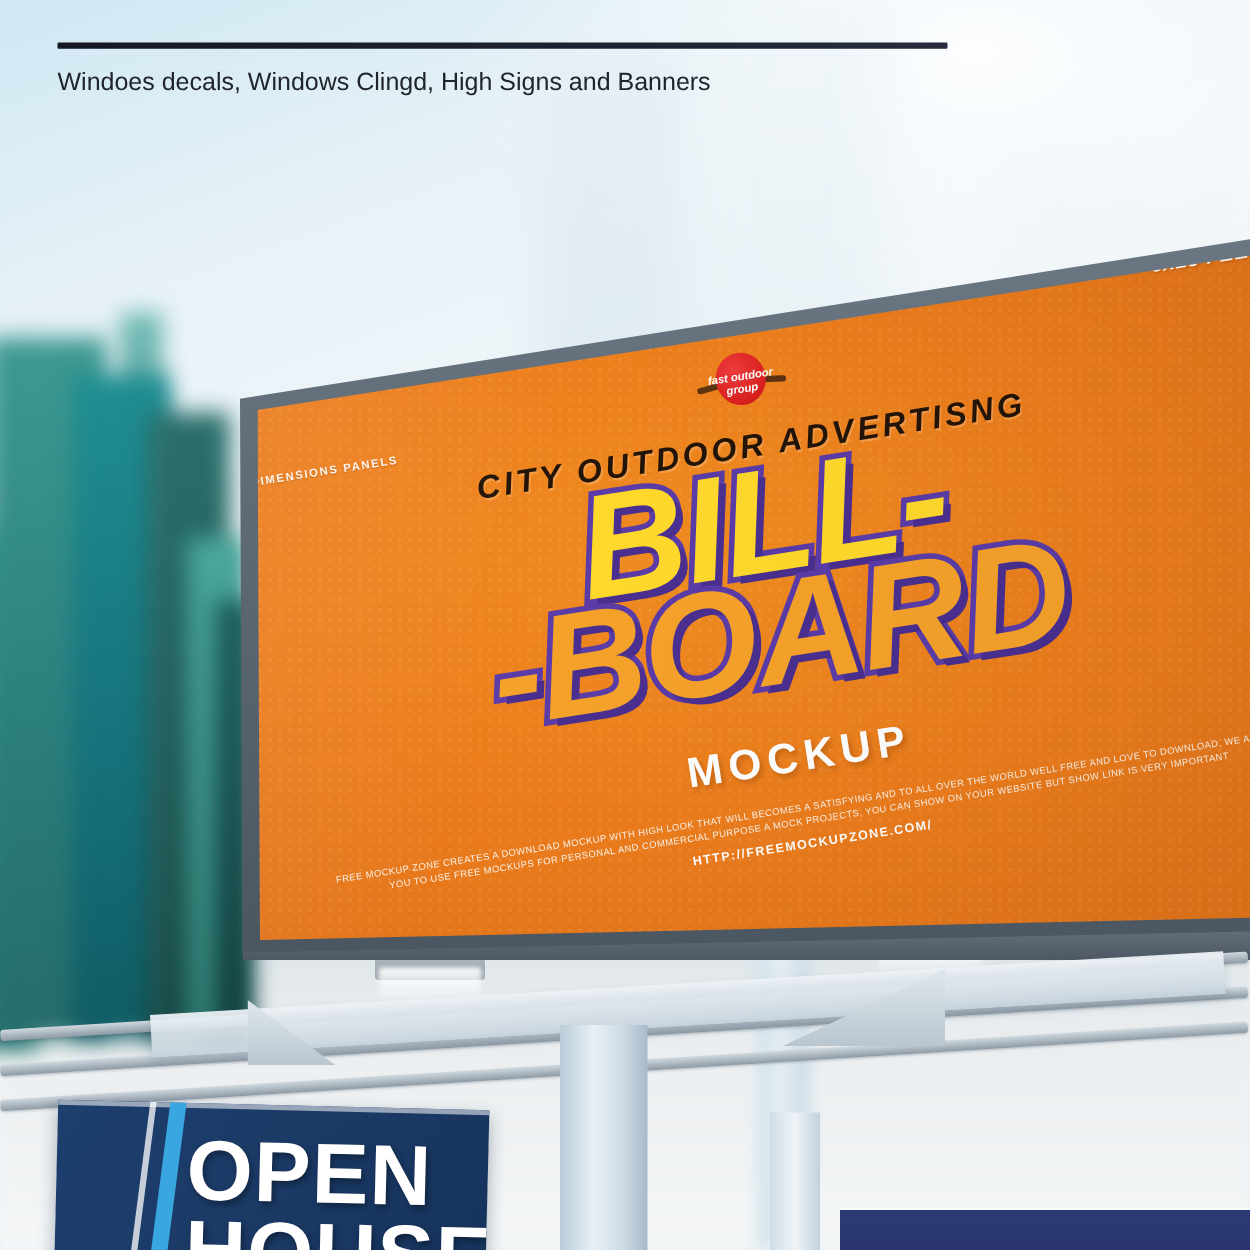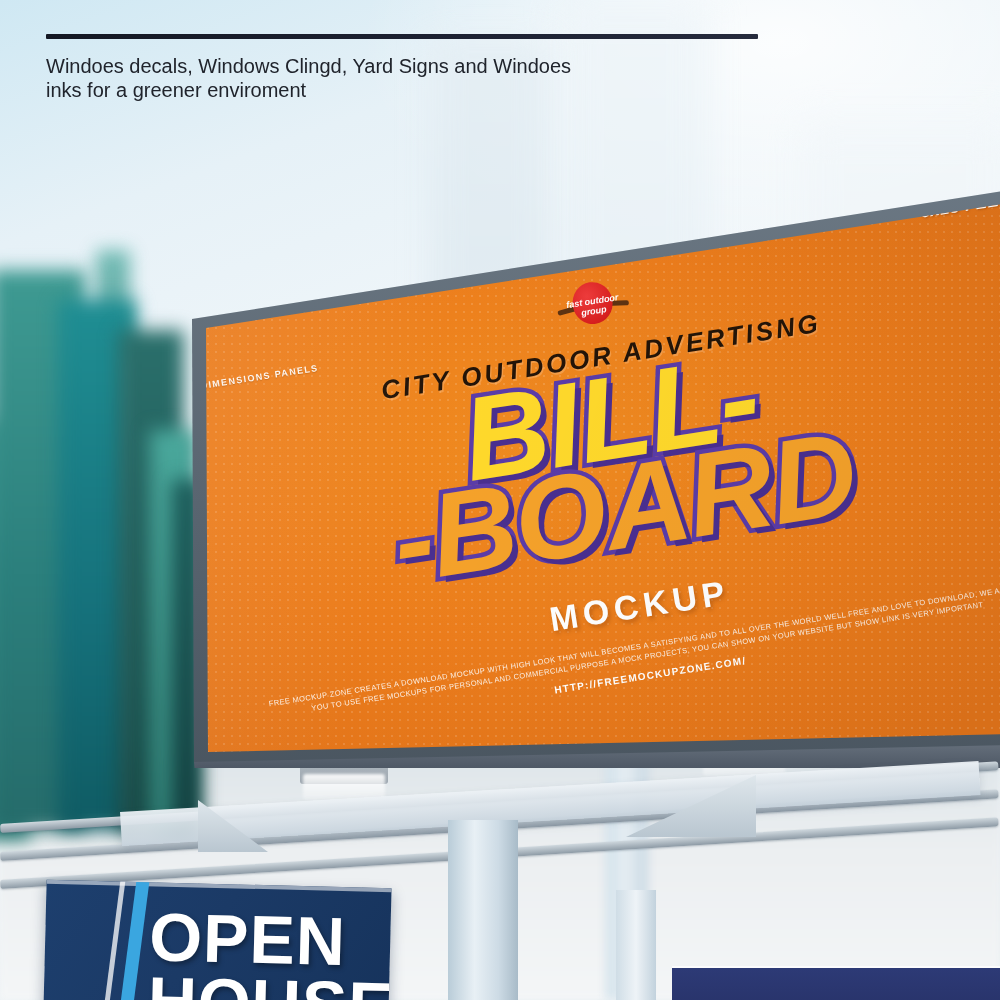--- a/index.html
+++ b/index.html
@@ -246,22 +246,21 @@
   <div class="bld b1"></div>
   <div class="bld b2"></div>
   <div class="bld b3"></div>
   <div class="bld b5"></div>
   <div class="bld b6"></div>
   <div class="pole-far"></div>
 
   <div class="hdr">
     <div class="hdr-rule"></div>
     <div class="hdr-body">
-      <div>Windoes decals, Windows Clingd, Yard Signs and Windoes</div>
-      <div>inks for a greener enviroment</div>
+      <div>Windoes decals, Windows Clingd, High Signs and Banners</div>
     </div>
   </div>
 
   <div class="lamp l1">
     <div class="arm" style="left:16px;top:0;"></div>
     <div class="hood" style="left:0;top:26px;"></div>
     <div class="glow" style="left:3px;top:62px;"></div>
   </div>
   <div class="lamp l2">
     <div class="arm" style="left:16px;top:0;"></div>

